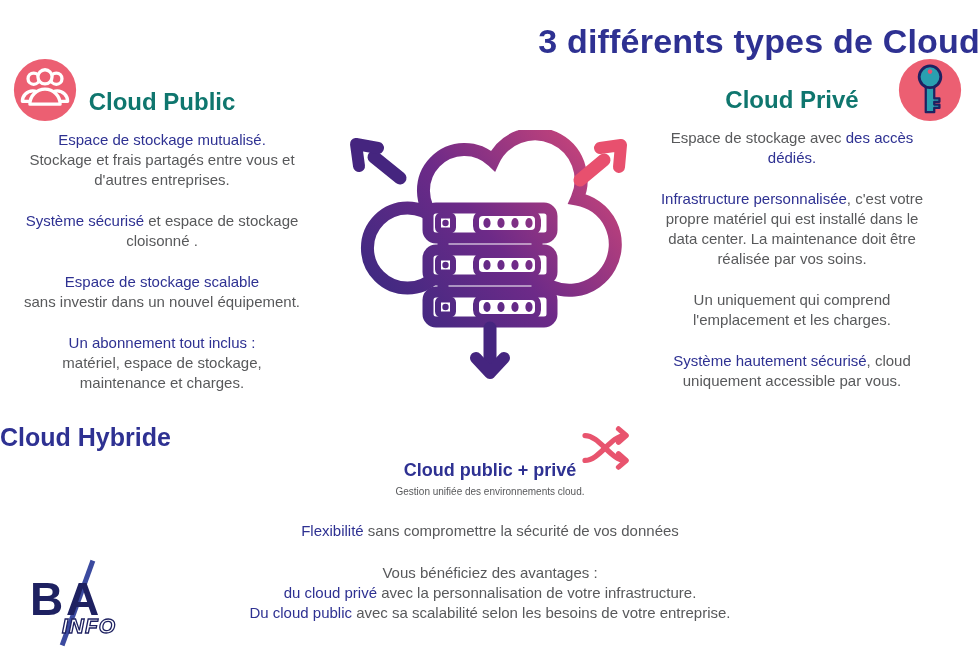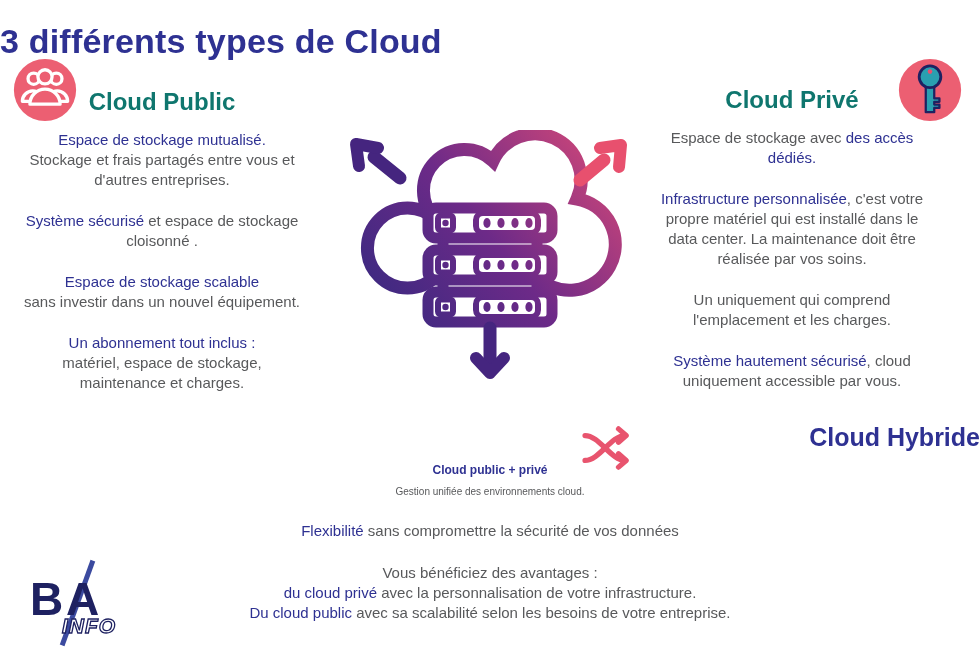--- a/index.html
+++ b/index.html
@@ -1,40 +1,40 @@
 <!DOCTYPE html>
 <html><head>
 <meta charset="utf-8">
 <style>
   * { margin:0; padding:0; box-sizing:border-box; }
   html,body { width:980px; height:653px; }
   body { font-family:"Liberation Sans", sans-serif; background:#ffffff; position:relative; overflow:hidden; }
   .canvas { position:absolute; inset:0; background:#fff; }
 
-  .title { position:absolute; top:22px; left:0; right:0; text-align:left;
+  .title { position:absolute; top:22px; left:0; right:0; text-align:right;
            font-size:34px; font-weight:bold; color:#2e3192; letter-spacing:0.2px; }
 
   .icon-circle { position:absolute; width:66px; height:66px; }
 
   .col { position:absolute; text-align:center; }
   .col h2 { font-size:24px; font-weight:bold; color:#0f766e; margin:0 0 14px; }
   .col p { font-size:15px; line-height:20px; color:#58595b; margin:0 0 21px; }
   b { color:#2e3192; font-weight:normal; }
   .blk { display:block; }
 
   .col-public { left:20px;  top:88px; width:284px; }
   .col-prive  { left:650px; top:86px; width:284px; }
 
   .center-graphic { position:absolute; left:340px; top:130px; width:300px; height:260px; }
 
-  .hyb-heading { position:absolute; top:423px; left:0; right:0; text-align:right;
+  .hyb-heading { position:absolute; top:423px; left:0; right:0; text-align:left;
                  font-size:25px; font-weight:bold; color:#2e3192; }
   .hyb-icon { position:absolute; left:582px; top:426px; width:52px; height:44px; }
   .hyb-sub { position:absolute; top:459px; left:0; right:0; text-align:center; }
-  .hyb-sub .bold-line { display:block; font-size:12px; line-height:22px; color:#2e3192; font-weight:bold; }
+  .hyb-sub .bold-line { display:block; font-size:18px; line-height:22px; color:#2e3192; font-weight:bold; }
   .hyb-sub .gray-line { display:block; font-size:10px; line-height:22px; color:#58595b; }
   .flex-line { position:absolute; top:522px; left:0; right:0; text-align:center;
                font-size:15px; color:#58595b; }
   .avantages { position:absolute; top:563px; left:0; right:0; text-align:center;
                font-size:15px; line-height:20px; color:#58595b; }
 
   .logo { position:absolute; left:28px; top:556px; width:110px; height:95px; }
   .logo .b, .logo .a { position:absolute; font-size:46px; font-weight:bold; color:#1e2161; }
   .logo .b { left:2px;  top:16px; }
   .logo .a { left:38px; top:16px; }

